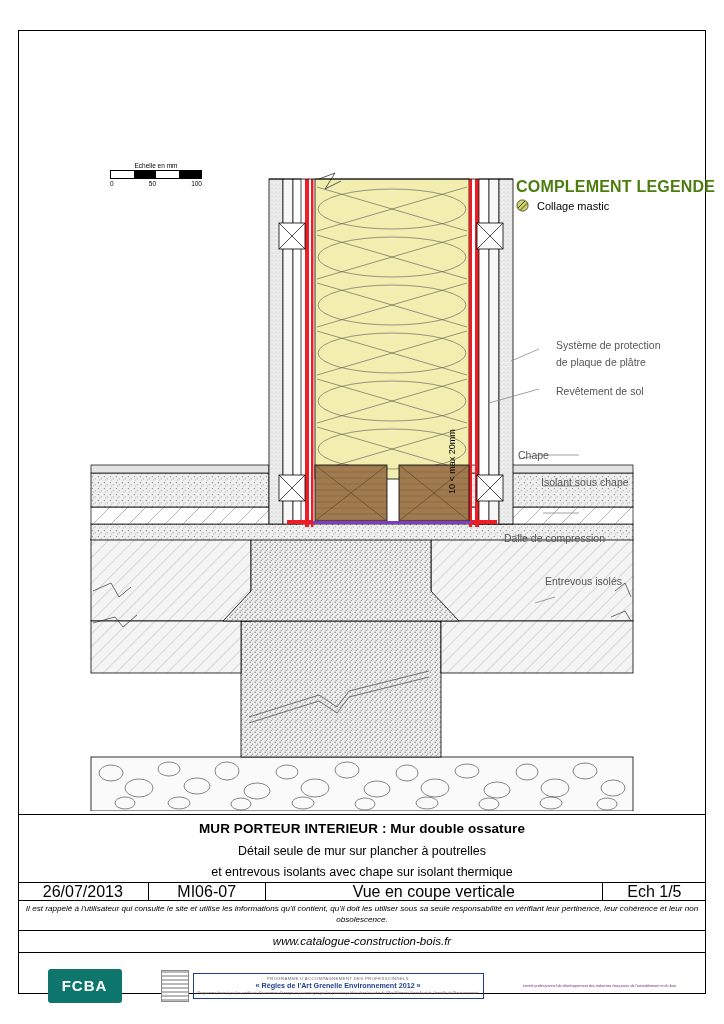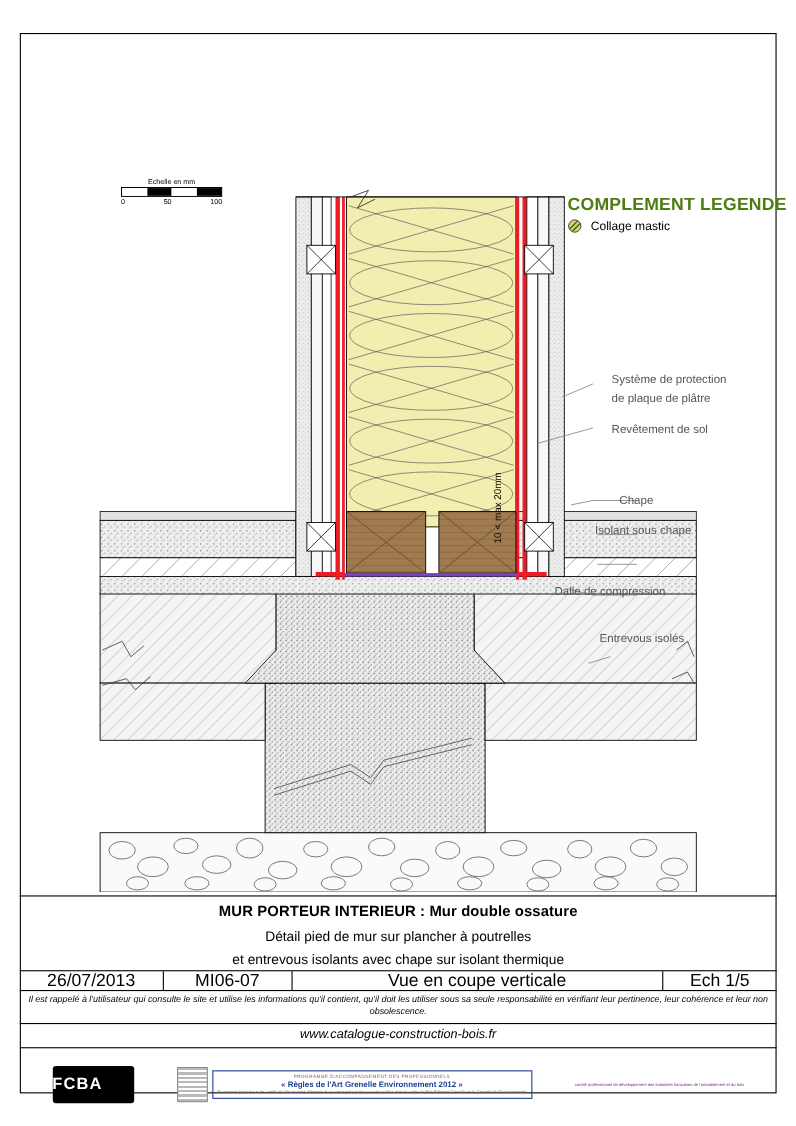--- a/index.html
+++ b/index.html
@@ -18,21 +18,21 @@
   .tb-meta{height:18px;display:flex;align-items:stretch;border-bottom:1px solid #000;font-size:16px;justify-content:space-between;}
   .tb-meta>div{display:flex;align-items:center;justify-content:center;box-sizing:border-box;}
   .m1{width:19%;border-right:1px solid #000;}
   .m2{width:17%;border-right:1px solid #000;}
   .m3{width:49%;border-right:1px solid #000;}
   .m4{width:15%;}
   .tb-disc{padding:3px 6px 4px;font-size:8.1px;font-style:italic;text-align:center;line-height:1.35;border-bottom:1px solid #000;}
   .tb-url{height:22px;display:flex;align-items:center;justify-content:center;font-size:11.5px;font-style:italic;border-bottom:1px solid #000;}
   .tb-logos{height:66px;display:flex;align-items:center;justify-content:space-around;padding:0 10px;}
 
-  .logo-fcba{width:74px;height:34px;background:#000000;border-radius:3px;display:flex;align-items:center;}
+  .logo-fcba{width:74px;height:34px;background:#0f766e;border-radius:3px;display:flex;align-items:center;justify-content:center;}
   .logo-fcba span{color:#fff;font-weight:bold;font-size:15px;letter-spacing:1px;}
   .logo-grenelle{display:flex;align-items:center;gap:4px;}
   .logo-grenelle .gl-left{width:26px;height:30px;background:repeating-linear-gradient(0deg,#b9b9b9 0 2px,#fff 2px 4px);border:1px solid #888;}
   .logo-grenelle .gl-box{border:1px solid #1f3f8f;padding:2px 4px;text-align:center;}
   .gl-line1{font-size:4.2px;color:#6a6a6a;letter-spacing:.4px;}
   .gl-line2{font-size:7.2px;color:#1f3f8f;font-weight:bold;}
   .gl-line3{font-size:3.6px;color:#6a6a6a;line-height:1.35;margin-top:1px;}
   .logo-codifab{text-align:center;}
   .cd-name{font-size:19px;color:#6d2d7a;letter-spacing:.5px;font-family:"DejaVu Sans",sans-serif;}
   .cd-sub{font-size:3.7px;color:#6d2d7a;line-height:1.4;margin-top:1px;}
@@ -281,30 +281,30 @@
       <circle cx="6.5" cy="6.5" r="5.6" fill="#cfd36a" stroke="#333" stroke-width="0.8"></circle>
       <line x1="2" y1="9" x2="9" y2="2" stroke="#3c4a0a" stroke-width="1"></line>
       <line x1="4.5" y1="11" x2="11.5" y2="4" stroke="#3c4a0a" stroke-width="1"></line>
     </svg>
     <span style="font-size:11px;">Collage mastic</span>
   </div>
 
   <div class="lbl" style="left:556px;top:339px;">Système de protection</div>
   <div class="lbl" style="left:556px;top:356px;">de plaque de plâtre</div>
   <div class="lbl" style="left:556px;top:385px;">Revêtement de sol</div>
-  <div class="lbl" style="left:563px;top:449px;">Chape</div>
+  <div class="lbl" style="left:518px;top:449px;">Chape</div>
   <div class="lbl" style="left:541px;top:476px;">Isolant sous chape</div>
   <div class="lbl" style="left:504px;top:504px;margin-top:28px;">Dalle de compression</div>
   <div class="lbl" style="left:545px;top:575px;">Entrevous isolés</div>
 
   <div class="vert-dim" style="left:447px;top:494px;">10 &lt; max 20mm</div>
 
   <div class="tb">
     <div class="tb-row tb-title">MUR PORTEUR INTERIEUR : Mur double ossature</div>
-    <div class="tb-row tb-sub">Détail pied de mur sur plancher à poutrelles</div>
+    <div class="tb-row tb-sub">Détail seule de mur sur plancher à poutrelles</div>
     <div class="tb-row tb-sub2">et entrevous isolants avec chape sur isolant thermique</div>
 
     <div class="tb-row tb-meta">
       <div class="m1">26/07/2013</div>
       <div class="m2">MI06-07</div>
       <div class="m3">Vue en coupe verticale</div>
       <div class="m4">Ech 1/5</div>
     </div>
 
     <div class="tb-row tb-disc">Il est rappelé à l'utilisateur qui consulte le site et utilise les informations qu'il contient, qu'il doit les utiliser sous sa seule responsabilité en vérifiant leur pertinence, leur cohérence et leur non obsolescence.</div>

